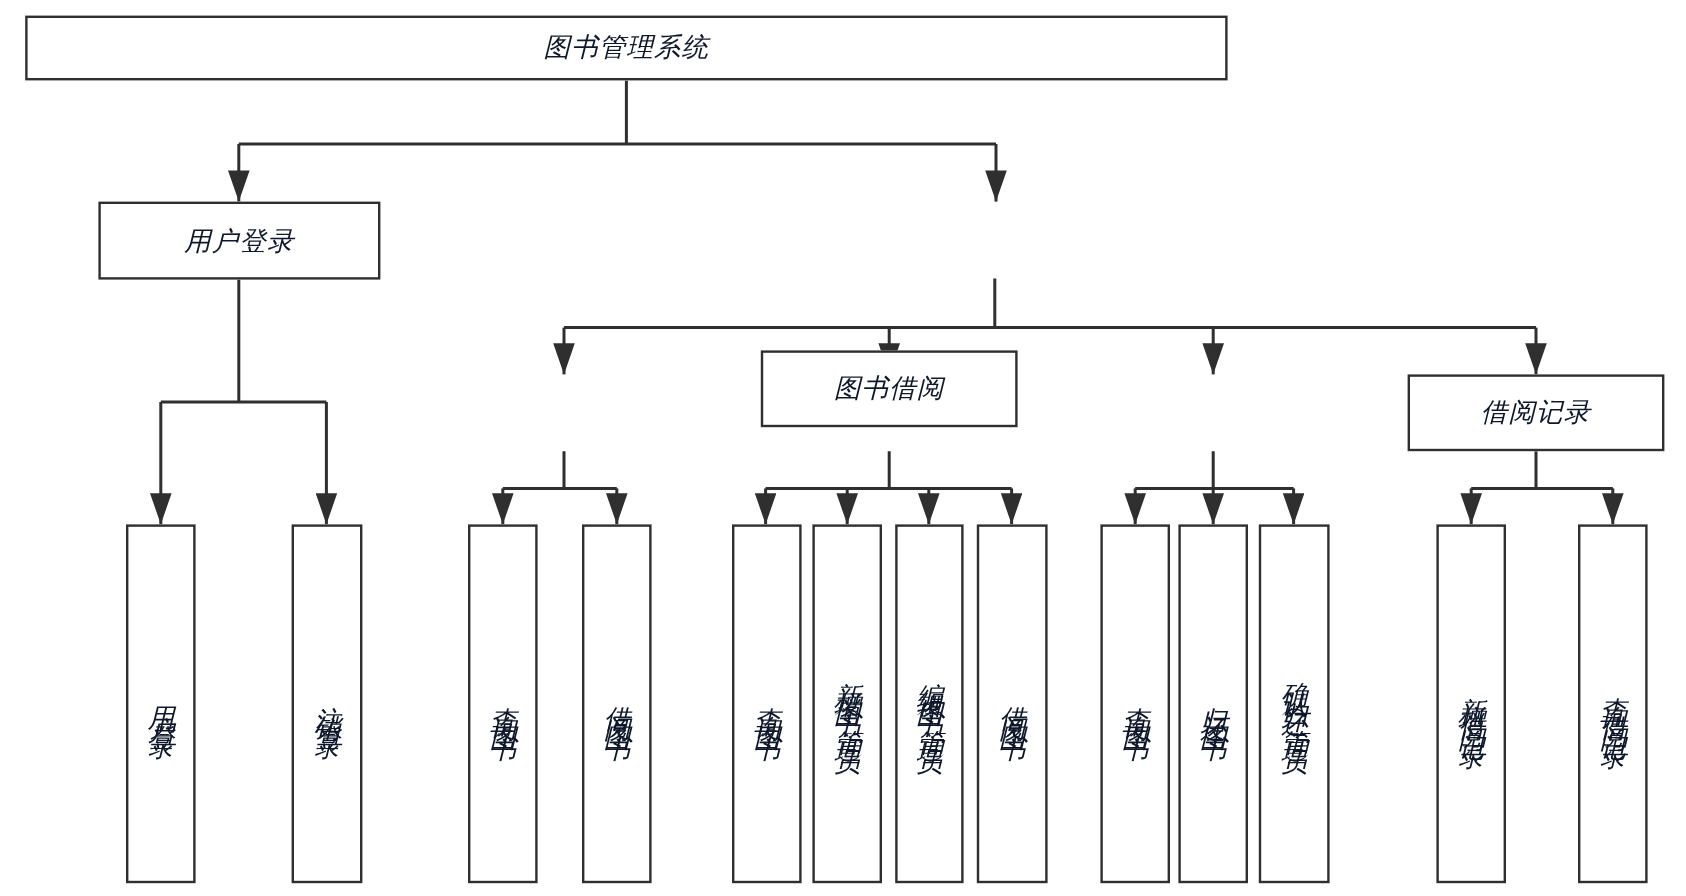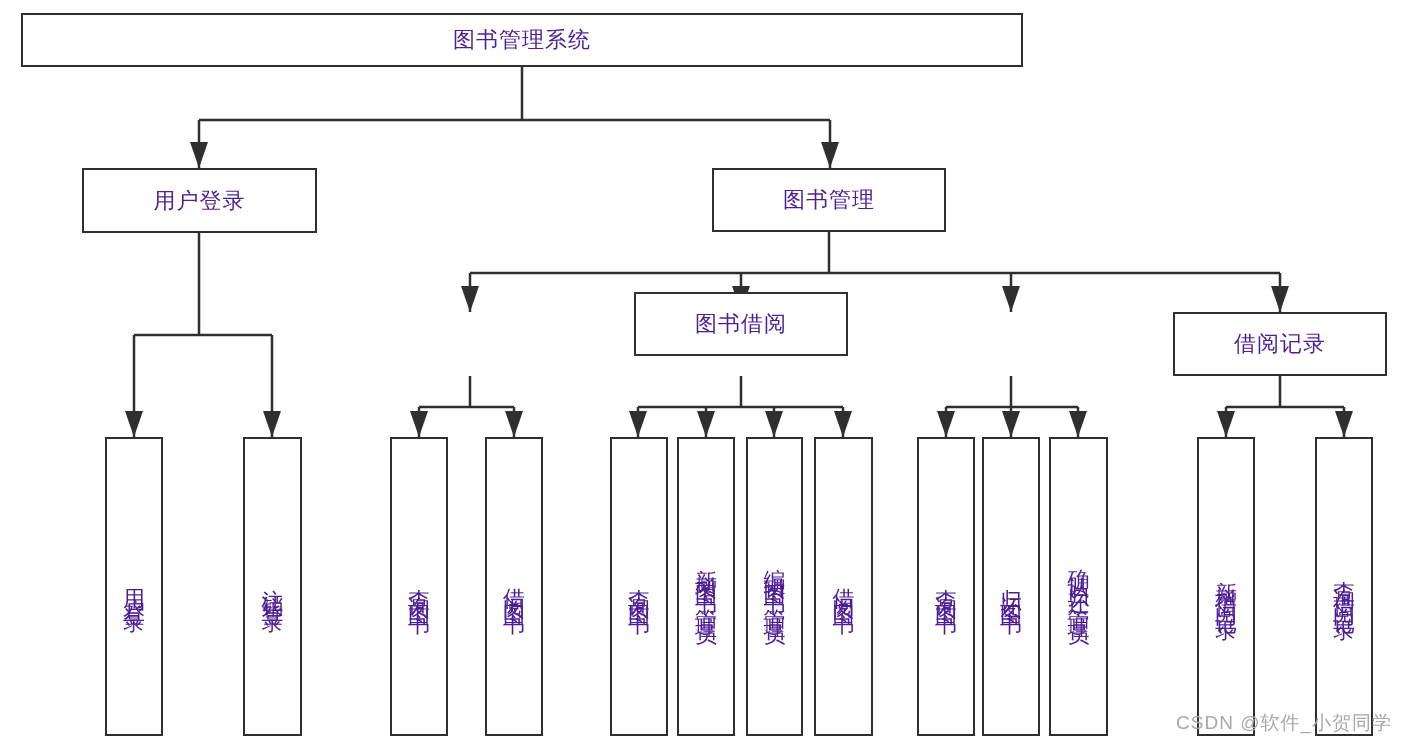--- a/index.html
+++ b/index.html
@@ -4,22 +4,23 @@
 <style>
   html,body{margin:0;padding:0;background:#ffffff;}
   .canvas{
     position:relative;width:1405px;height:747px;background:#ffffff;
     font-family:"Liberation Sans","DejaVu Sans",sans-serif;overflow:hidden;
   }
   svg.wires{position:absolute;left:0;top:0;width:1405px;height:747px;z-index:1;}
   .wire{stroke:#2f2f2f;stroke-width:2.5;fill:none;}
   .node{
     position:absolute;box-sizing:border-box;border:2.5px solid #2f2f2f;
-    background:#ffffff;color:#4c1d95;display:flex;align-items:center;justify-content:center;
+    background:#ffffff;color:#0f172a;display:flex;align-items:center;justify-content:center;
     z-index:2;
+    font-style:italic;
   }
   .box-h{font-size:22px;letter-spacing:1px;white-space:nowrap;}
   .box-v{
     writing-mode:vertical-rl;text-orientation:mixed;
     font-size:22px;letter-spacing:8px;line-height:1.1;
   }
   .watermark{
     position:absolute;top:710px;right:13px;z-index:3;
     font-size:19px;color:#a8a8a8;letter-spacing:1px;white-space:nowrap;
   }
@@ -63,21 +64,20 @@
     <path class="wire" marker-end="url(#ah)" d="M946 407 V437"></path>
     <path class="wire" marker-end="url(#ah)" d="M1011 407 V437"></path>
     <path class="wire" marker-end="url(#ah)" d="M1078 407 V437"></path>
     <path class="wire" marker-end="url(#ah)" d="M1226 407 V437"></path>
     <path class="wire" marker-end="url(#ah)" d="M1344 407 V437"></path>
   </svg>
 
   <div class="node box-h" style="left:21px;top:13px;width:1002px;height:54px">图书管理系统</div>
 
   <div class="node box-h" style="left:82px;top:168px;width:235px;height:65px">用户登录</div>
-  <div class="node box-h" style="left:712px;top:168px;width:234px;height:64px">图书管理</div>
 
   <div class="node box-h" style="left:634px;top:292px;width:214px;height:64px">图书借阅</div>
   <div class="node box-h" style="left:1173px;top:312px;width:214px;height:64px">借阅记录</div>
 
   <div class="node box-v" style="left:105px;top:437px;width:58px;height:299px">用户登录</div>
   <div class="node box-v" style="left:243px;top:437px;width:59px;height:299px">注销登录</div>
 
   <div class="node box-v" style="left:390px;top:437px;width:58px;height:299px">查询图书</div>
   <div class="node box-v" style="left:485px;top:437px;width:58px;height:299px">借阅图书</div>
 
@@ -86,15 +86,14 @@
   <div class="node box-v" style="left:746px;top:437px;width:57px;height:299px">编辑图书（管理员）</div>
   <div class="node box-v" style="left:814px;top:437px;width:59px;height:299px">借阅图书</div>
 
   <div class="node box-v" style="left:917px;top:437px;width:58px;height:299px">查询图书</div>
   <div class="node box-v" style="left:982px;top:437px;width:58px;height:299px">归还图书</div>
   <div class="node box-v" style="left:1049px;top:437px;width:59px;height:299px">确认归还（管理员）</div>
 
   <div class="node box-v" style="left:1197px;top:437px;width:58px;height:299px">新增借阅记录</div>
   <div class="node box-v" style="left:1315px;top:437px;width:58px;height:299px">查询借阅记录</div>
 
-  <div class="watermark">CSDN @软件_小贺同学</div>
 
 </div>
 
 </body></html>

